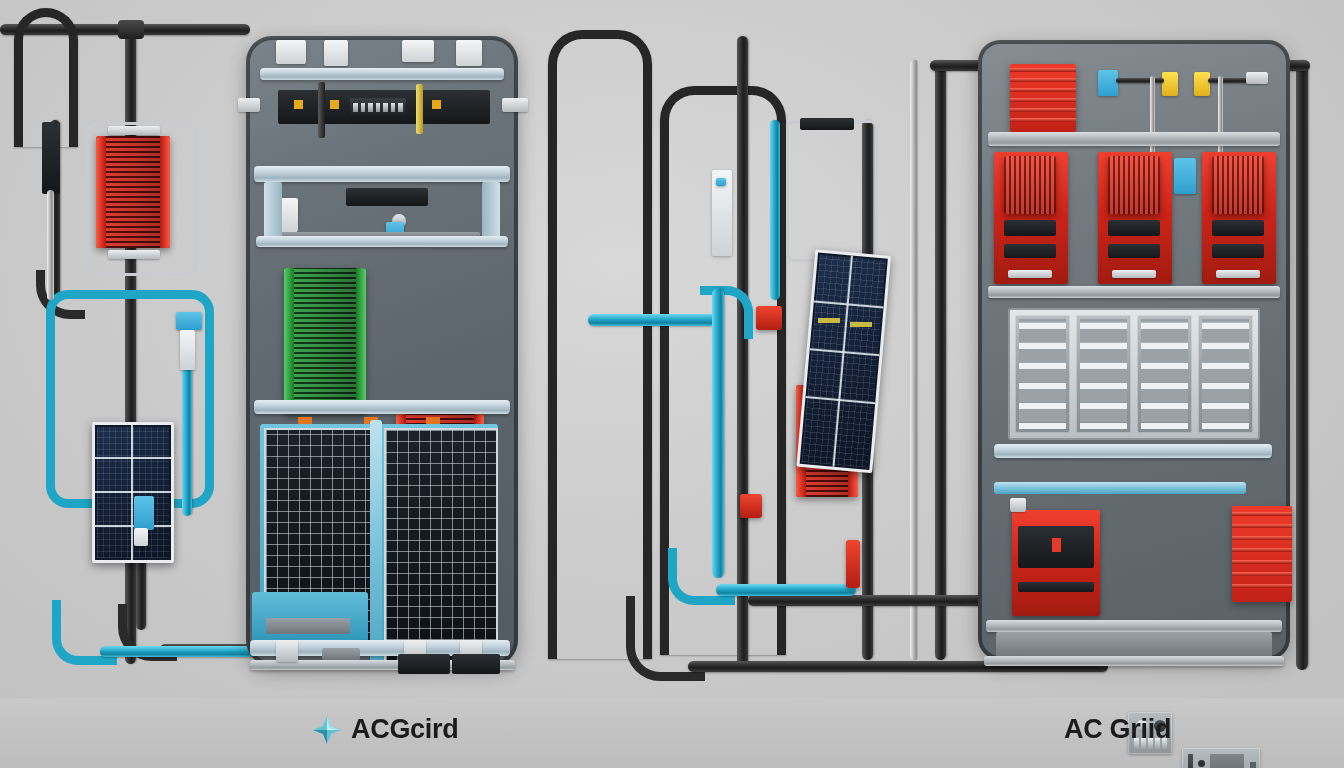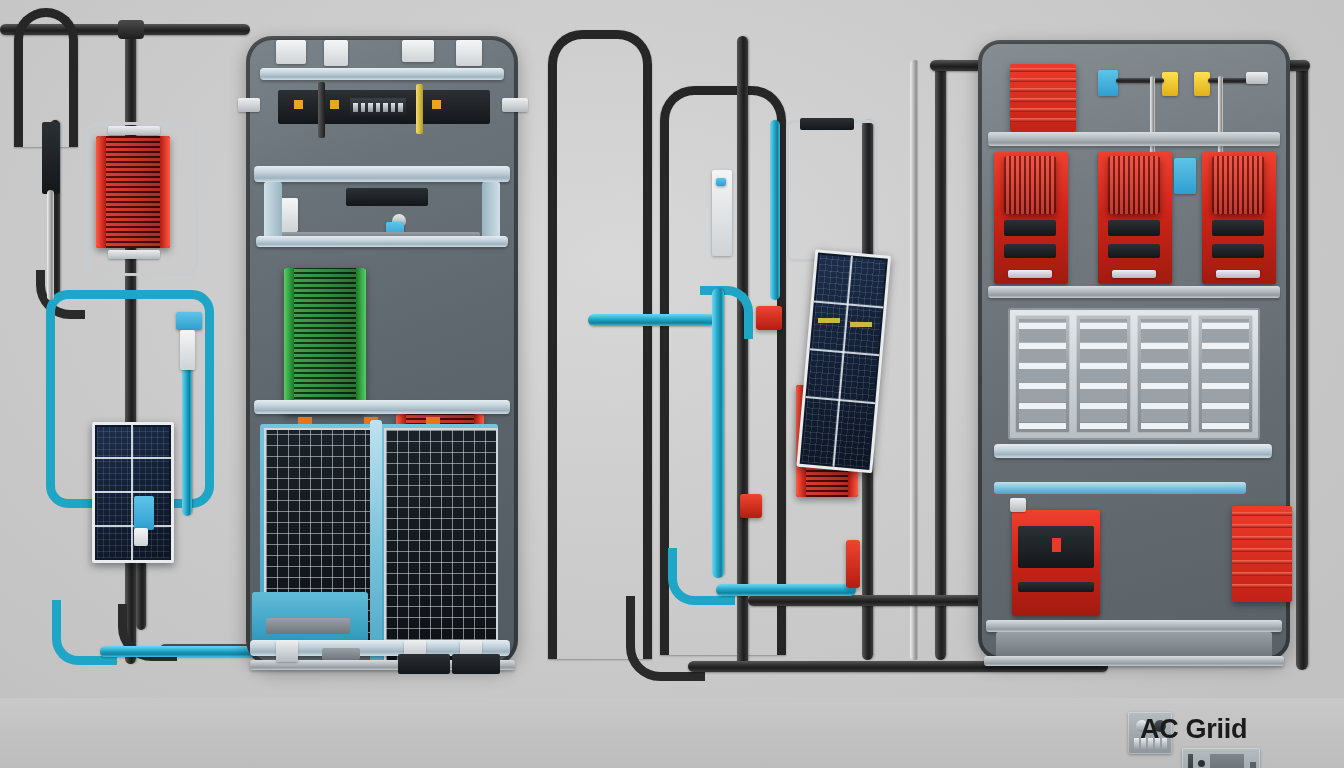--- a/index.html
+++ b/index.html
@@ -436,18 +436,29 @@
       <div class="abs" style="left:68px;top:14px;width:6px;height:6px;background:#5a6166;"></div>
     </div>
 
     <div class="abs shelfGrey" style="left:8px;top:580px;width:296px;height:12px;"></div>
     <div class="abs greyBlock" style="left:18px;top:592px;width:276px;height:26px;"></div>
   </div>
 
   <div class="abs shelfGrey" style="left:984px;top:656px;width:300px;height:10px;"></div>
   <div class="abs conn" style="left:1010px;top:498px;width:16px;height:14px;"></div>
 
-
-  <div class="abs caption" style="left:1140px;top:714px;">
+  <div class="abs caption" style="left:312px;top:714px;">
+    <span class="logoGlyph">
+      <svg width="30" height="30" viewBox="0 0 30 30">
+        <polygon points="15,1 19,11 29,15 19,19 15,29 11,19 1,15 11,11" fill="#5fc4d8"></polygon>
+        <polygon points="15,1 19,11 29,15 15,15" fill="#9fe0ea"></polygon>
+        <polygon points="15,29 11,19 1,15 15,15" fill="#2f8fa5"></polygon>
+        <polygon points="15,5 17,13 25,15 15,15" fill="#d8f2f7" opacity=".8"></polygon>
+      </svg>
+    </span>
+    <span class="txt">ACGcird</span>
+  </div>
+
+  <div class="abs caption" style="left:1064px;top:714px;">
     <span class="txt">AC Griid</span>
   </div>
 
 </div>
 
 </body></html>

